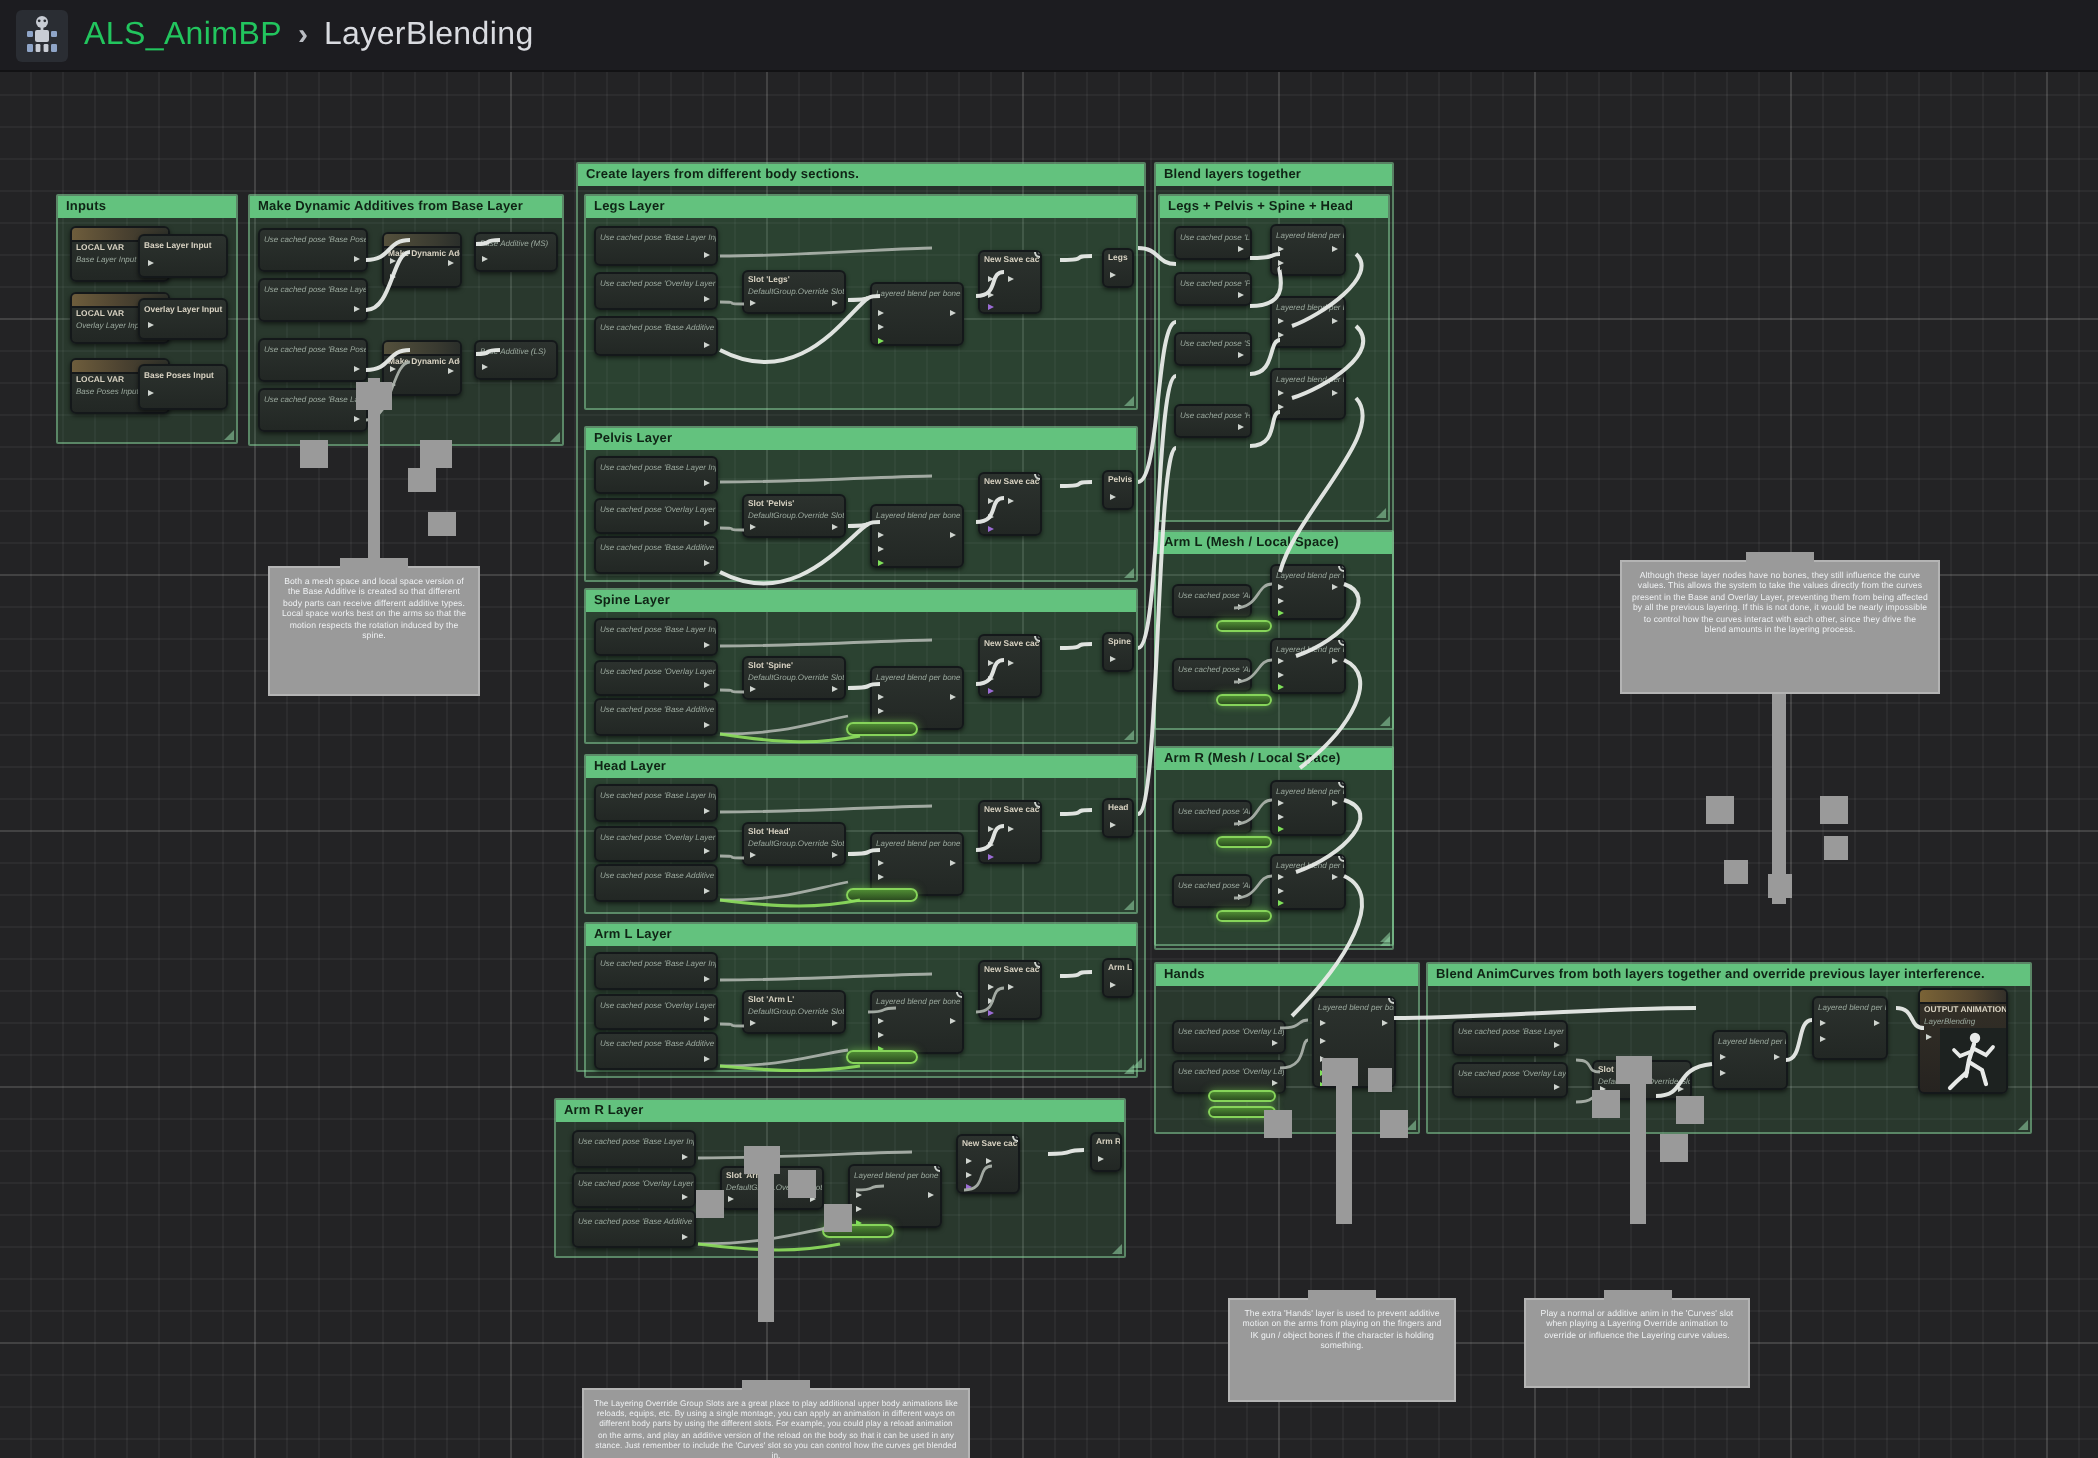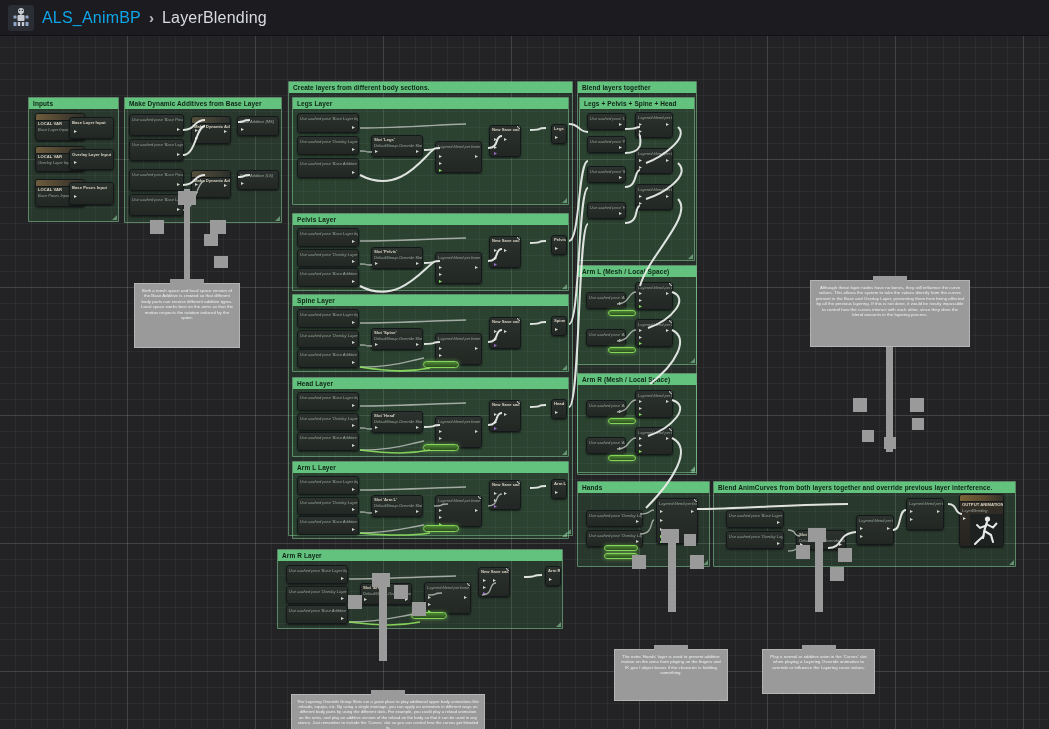--- a/index.html
+++ b/index.html
@@ -19,21 +19,21 @@
     z-index: 60;
     border-bottom: 1px solid #121214;
   }
   #bp-icon {
     width: 26px; height: 26px; flex: 0 0 26px;
     background: #2a2d33; border-radius: 3px;
     position: relative;
   }
   #bp-icon svg { position: absolute; left: 3px; top: 2px; }
   .crumb-text {
-    color: #0ea5e9; font-size: 16px; letter-spacing: .2px; white-space: nowrap;
+    color: #22c55e; font-size: 16px; letter-spacing: .2px; white-space: nowrap;
   }
   .crumb-text.active { color: #d9dbe0; }
   .crumb-sep { color: #b9bcc2; font-size: 15px; font-weight: bold; }
 
   
   #canvas {
     position: absolute; left: 0; top: 36px;
     width: 1049px; height: 693px;
     background-color: #232325;
     background-image:

